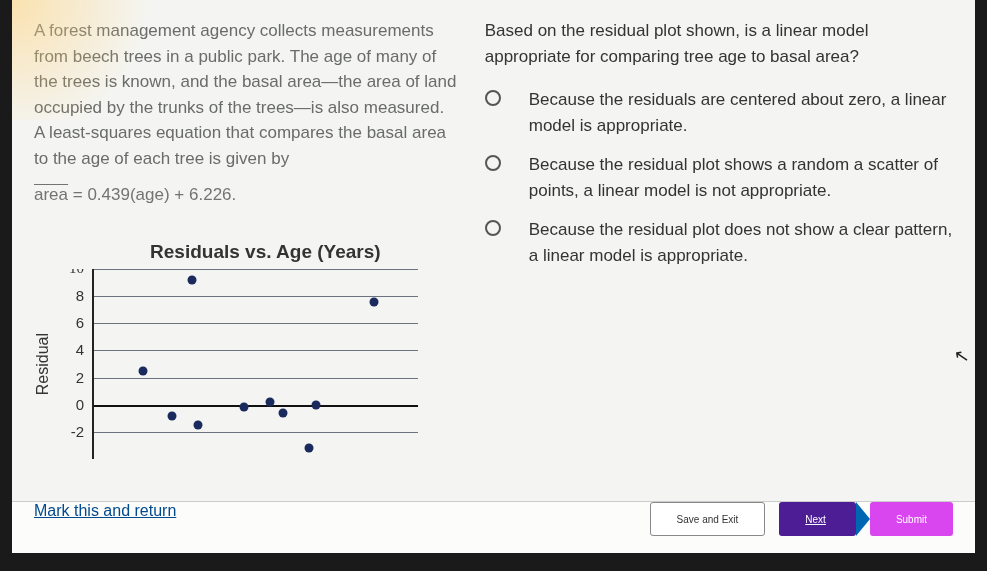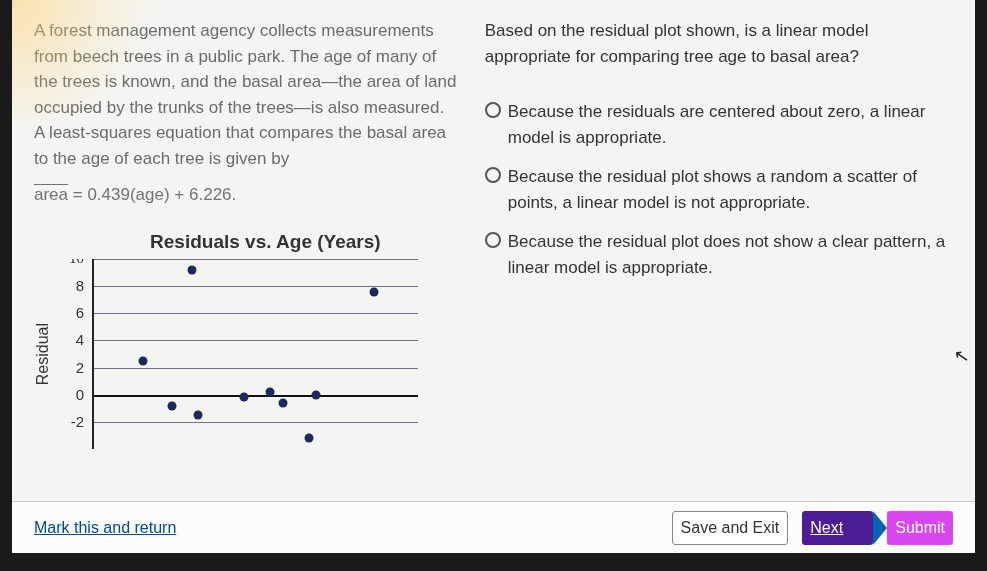--- a/index.html
+++ b/index.html
@@ -22,29 +22,29 @@
   display: flex;
   padding: 18px 22px 0 22px;
   gap: 28px;
   overflow: hidden;
 }
 .left-col { flex: 0 0 46%; color: #5a5c5a; }
 .right-col { flex: 1; color: #333; }
 .passage { font-size: 17px; line-height: 1.5; color: #6a6c68; }
 .equation { margin-top: 14px; font-size: 17px; color: #737373; }
 .overline { text-decoration: overline; }
-.question { font-size: 17px; line-height: 1.5; color: #333; margin-bottom: 30px; }
+.question { font-size: 17px; line-height: 1.5; color: #333; margin-bottom: 18px; }
 .options { font-size: 17px; line-height: 1.5; color: #333; }
-.opt { display: flex; align-items: flex-start; gap: 7px; margin-bottom: 14px; }
+.opt { display: flex; align-items: flex-start; gap: 28px; margin-bottom: 14px; }
 .radio {
   flex: 0 0 16px; width: 16px; height: 16px;
   border: 2px solid #555; border-radius: 50%;
   margin-top: 3px;
 }
-.chart-wrap { margin-top: 26px; }
+.chart-wrap { margin-top: 36px; }
 .chart-title { font-size: 19px; font-weight: bold; color: #333; text-align: center; margin-bottom: 6px; margin-left: 40px; }
 .chart-area { display: flex; align-items: center; }
 .ylabel {
   writing-mode: vertical-rl; transform: rotate(180deg);
   font-size: 16px; color: #333; margin-right: 6px;
 }
 .plot {
   position: relative;
   width: 360px; height: 190px;
   overflow: hidden;
@@ -61,29 +61,29 @@
 .zeroline { height: 2px; background: #111; }
 .pt {
   position: absolute; width: 9px; height: 9px;
   background: #1a2a5c; border-radius: 50%;
   transform: translate(-50%, -50%);
 }
 .footer {
   height: 52px;
   background: #fcfcfa;
   border-top: 1px solid #ccc;
-  display: flex; align-items: center;
+  display: flex; 
   padding: 0 22px;
 }
 .mark-link { color: #004a8f; font-size: 16px; text-decoration: underline; }
 .footer-spacer { flex: 1; }
 .btn {
-  height: 34px; padding: 0 8px;
+  height: 34px; padding: 0 26px;
   display: flex; align-items: center; justify-content: center;
-  font-size: 16px; border-radius: 3px;
+  font-size: 10px; border-radius: 3px;
   margin-left: 14px; cursor: pointer;
 }
 .btn-save { background: #fff; border: 1px solid #888; color: #333; }
 .btn-next {
   background: #4c1d95; color: #fff; border: none;
   position: relative; padding-right: 30px; text-decoration: underline;
 }
 .btn-next::after {
   content: ""; position: absolute; right: -14px; top: 0;
   border-top: 17px solid transparent;

